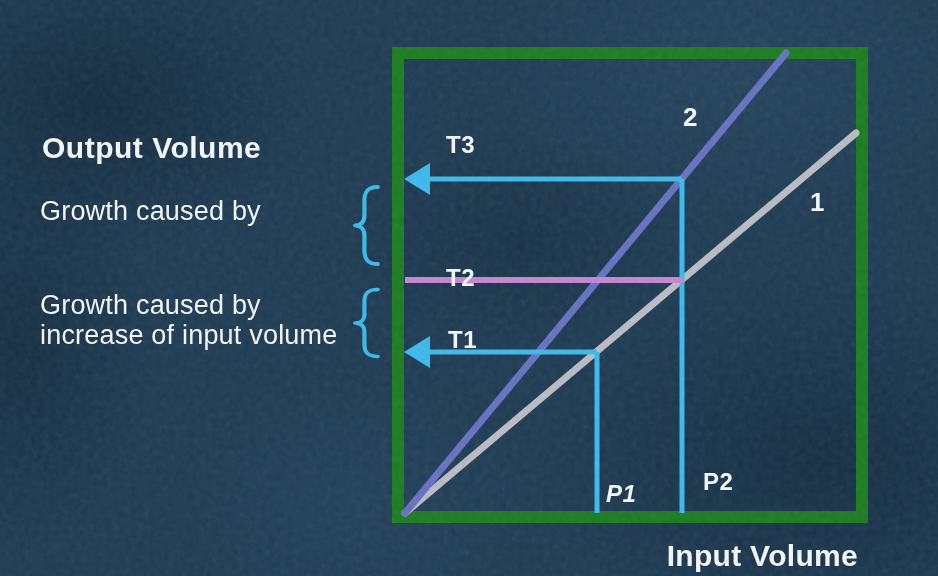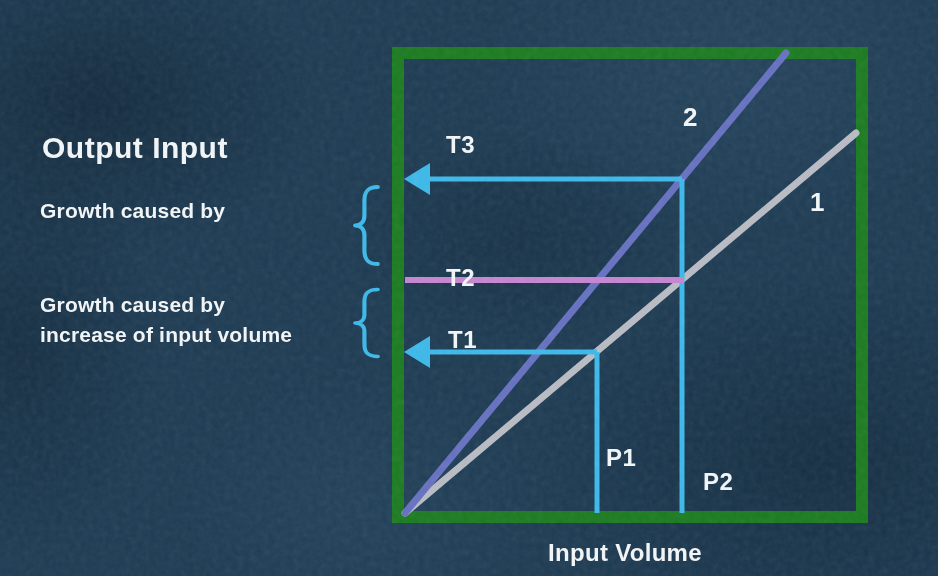--- a/index.html
+++ b/index.html
@@ -22,46 +22,46 @@
   .noise-overlay {
     position: absolute; left: 0; top: 0;
     pointer-events: none;
   }
   .abs { position: absolute; }
   .panel-title {
     left: 42px; top: 131px;
     font-size: 30px; font-weight: 700; letter-spacing: 0.5px;
   }
   .caption {
-    font-size: 21px; font-weight: 700; line-height: 30px; letter-spacing: 0.2px;
+    font-size: 27px; font-weight: 400; line-height: 30px; letter-spacing: 0.2px;
   }
   .caption-1 { left: 40px; top: 196px; }
   .caption-2 { left: 40px; top: 290px; }
   .brace-1 { left: 351px; top: 184px; width: 33px; height: 83px; }
   .brace-2 { left: 351px; top: 287px; width: 33px; height: 72px; }
   .chart-svg { left: 392px; top: 47px; width: 476px; height: 476px; }
   .lbl { font-weight: 700; font-size: 24px; letter-spacing: 0.5px; }
   .lbl-t3 { left: 446px; top: 131px; }
   .lbl-t2 { left: 446px; top: 248px; margin-top: 16px; }
   .lbl-t1 { left: 448px; top: 326px; }
   .lbl-line2 { left: 683px; top: 102px; font-size: 26px; }
   .lbl-line1 { left: 810px; top: 187px; font-size: 26px; }
-  .lbl-p1 { left: 606px; top: 444px; }
+  .lbl-p1 { left: 606px; top: 480px; font-style: italic; }
   .lbl-p2 { left: 703px; top: 468px; }
   .axis-label {
     left: 392px; top: 539px; width: 466px;
-    text-align: center; font-size: 24px; font-weight: 700; letter-spacing: 0.3px;
+    text-align: right; font-size: 30px; font-weight: 700; letter-spacing: 0.3px;
   }
 </style>
 </head>
 <body>
 
 <div class="stage">
 
-  <div class="abs panel-title">Output Input</div>
+  <div class="abs panel-title">Output Volume</div>
 
   <div class="abs caption caption-1">
     <div>Growth caused by</div>
   </div>
 
   <div class="abs caption caption-2">
     <div>Growth caused by</div>
     <div>increase of input volume</div>
   </div>
 

